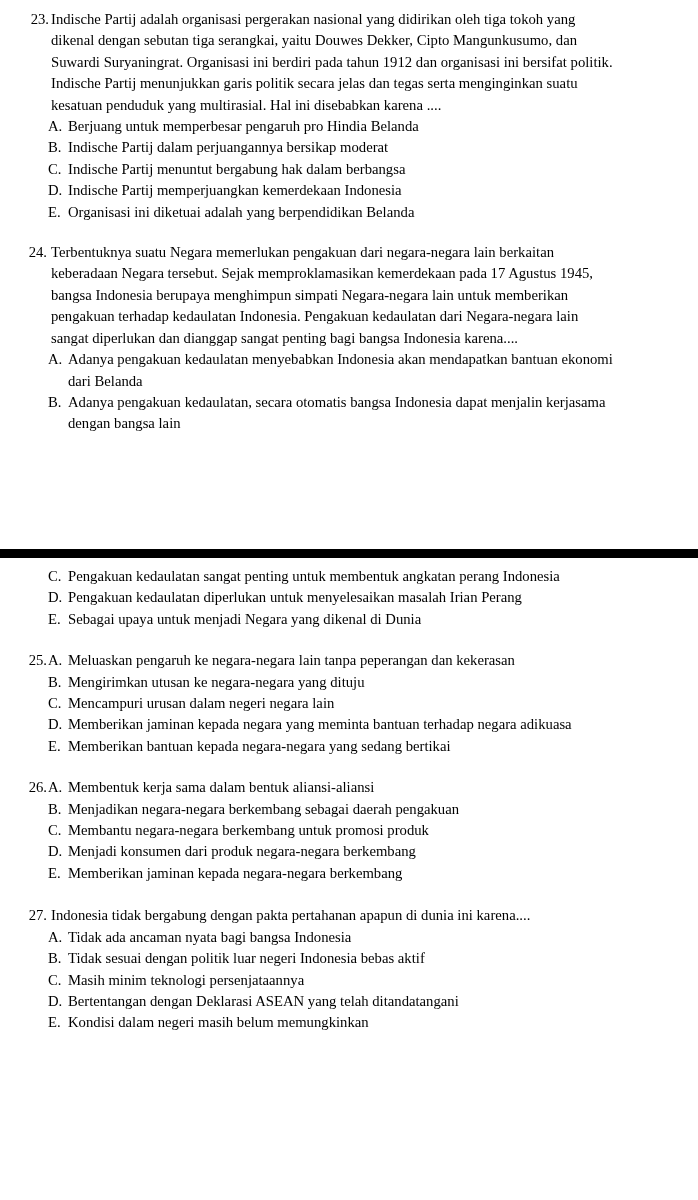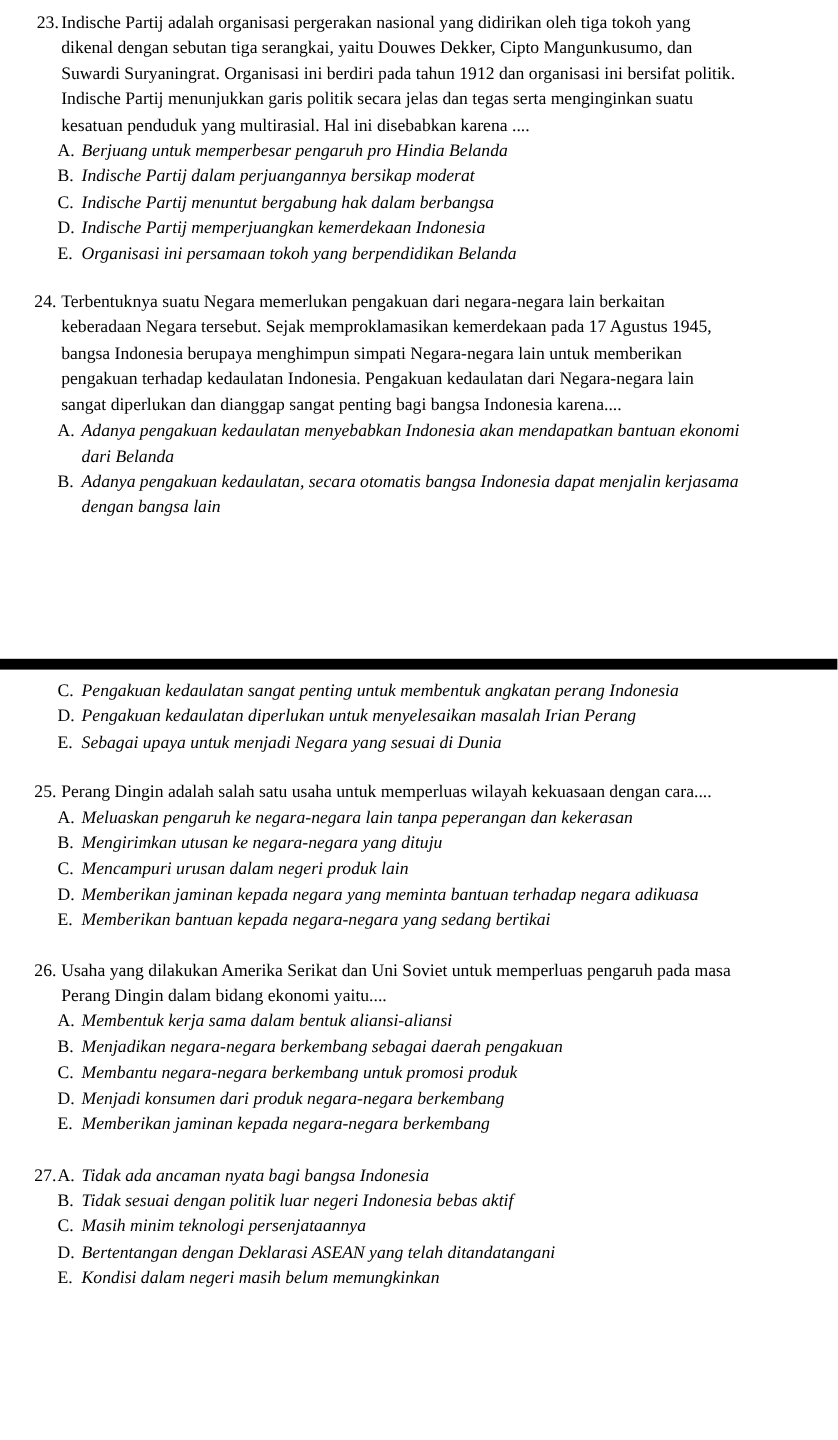--- a/index.html
+++ b/index.html
@@ -73,21 +73,21 @@
   }
   .opt-letter {
     position: absolute;
     left: 21px;
     top: 0;
     width: 16px;
     text-align: left;
     font-size: 14.7px;
     line-height: 21.4px;
   }
-  .opt-text { display: block; font-style: italic; }
+  .opt-text { display: block; }
 
   
   .gap-q24 { height: 19px; }
   .gap-q25 { height: 20px; }
   .gap-q26 { height: 20px; }
   .gap-q27 { height: 21px; }
 
   .q27-indent .q-num { left: -2px; text-align: right; }
 </style>
 </head>
@@ -112,21 +112,21 @@
       <li class="option">
         <span class="opt-letter">C.</span>
         <span class="opt-text">Indische Partij menuntut bergabung hak dalam berbangsa</span>
       </li>
       <li class="option">
         <span class="opt-letter">D.</span>
         <span class="opt-text">Indische Partij memperjuangkan kemerdekaan Indonesia</span>
       </li>
       <li class="option">
         <span class="opt-letter">E.</span>
-        <span class="opt-text">Organisasi ini persamaan tokoh yang berpendidikan Belanda</span>
+        <span class="opt-text">Organisasi ini diketuai adalah yang berpendidikan Belanda</span>
       </li>
     </ul>
   </div>
 
   <div class="gap-q24"></div>
 
   <div class="question">
     <div class="q-stem">
       <span class="q-num tight">24.</span>
       <span>Terbentuknya suatu Negara memerlukan pengakuan dari negara-negara lain berkaitan keberadaan Negara tersebut. Sejak memproklamasikan kemerdekaan pada 17 Agustus 1945, bangsa Indonesia berupaya menghimpun simpati Negara-negara lain untuk memberikan pengakuan terhadap kedaulatan Indonesia. Pengakuan kedaulatan dari Negara-negara lain sangat diperlukan dan dianggap sangat penting bagi bangsa Indonesia karena....</span>
@@ -153,61 +153,59 @@
     <li class="option">
       <span class="opt-letter">C.</span>
       <span class="opt-text">Pengakuan kedaulatan sangat penting untuk membentuk angkatan perang Indonesia</span>
     </li>
     <li class="option">
       <span class="opt-letter">D.</span>
       <span class="opt-text">Pengakuan kedaulatan diperlukan untuk menyelesaikan masalah Irian Perang</span>
     </li>
     <li class="option">
       <span class="opt-letter">E.</span>
-      <span class="opt-text">Sebagai upaya untuk menjadi Negara yang sesuai di Dunia</span>
+      <span class="opt-text">Sebagai upaya untuk menjadi Negara yang dikenal di Dunia</span>
     </li>
   </ul>
 
   <div class="gap-q25"></div>
 
   <div class="question">
     <div class="q-stem">
       <span class="q-num tight">25.</span>
-      <span>Perang Dingin adalah salah satu usaha untuk memperluas wilayah kekuasaan dengan cara....</span>
     </div>
     <ul class="options">
       <li class="option">
         <span class="opt-letter">A.</span>
         <span class="opt-text">Meluaskan pengaruh ke negara-negara lain tanpa peperangan dan kekerasan</span>
       </li>
       <li class="option">
         <span class="opt-letter">B.</span>
         <span class="opt-text">Mengirimkan utusan ke negara-negara yang dituju</span>
       </li>
       <li class="option">
         <span class="opt-letter">C.</span>
-        <span class="opt-text">Mencampuri urusan dalam negeri produk lain</span>
+        <span class="opt-text">Mencampuri urusan dalam negeri negara lain</span>
       </li>
       <li class="option">
         <span class="opt-letter">D.</span>
         <span class="opt-text">Memberikan jaminan kepada negara yang meminta bantuan terhadap negara adikuasa</span>
       </li>
       <li class="option">
         <span class="opt-letter">E.</span>
         <span class="opt-text">Memberikan bantuan kepada negara-negara yang sedang bertikai</span>
       </li>
     </ul>
   </div>
 
   <div class="gap-q26"></div>
 
   <div class="question">
     <div class="q-stem">
       <span class="q-num tight">26.</span>
-      <span>Usaha yang dilakukan Amerika Serikat dan Uni Soviet untuk memperluas pengaruh pada masa Perang Dingin dalam bidang ekonomi yaitu....</span>
     </div>
     <ul class="options">
       <li class="option">
         <span class="opt-letter">A.</span>
         <span class="opt-text">Membentuk kerja sama dalam bentuk aliansi-aliansi</span>
       </li>
       <li class="option">
         <span class="opt-letter">B.</span>
         <span class="opt-text">Menjadikan negara-negara berkembang sebagai daerah pengakuan</span>
       </li>
@@ -224,20 +222,21 @@
         <span class="opt-text">Memberikan jaminan kepada negara-negara berkembang</span>
       </li>
     </ul>
   </div>
 
   <div class="gap-q27"></div>
 
   <div class="question q27-indent">
     <div class="q-stem">
       <span class="q-num">27.</span>
+      <span>Indonesia tidak bergabung dengan pakta pertahanan apapun di dunia ini karena....</span>
     </div>
     <ul class="options">
       <li class="option">
         <span class="opt-letter">A.</span>
         <span class="opt-text">Tidak ada ancaman nyata bagi bangsa Indonesia</span>
       </li>
       <li class="option">
         <span class="opt-letter">B.</span>
         <span class="opt-text">Tidak sesuai dengan politik luar negeri Indonesia bebas aktif</span>
       </li>

